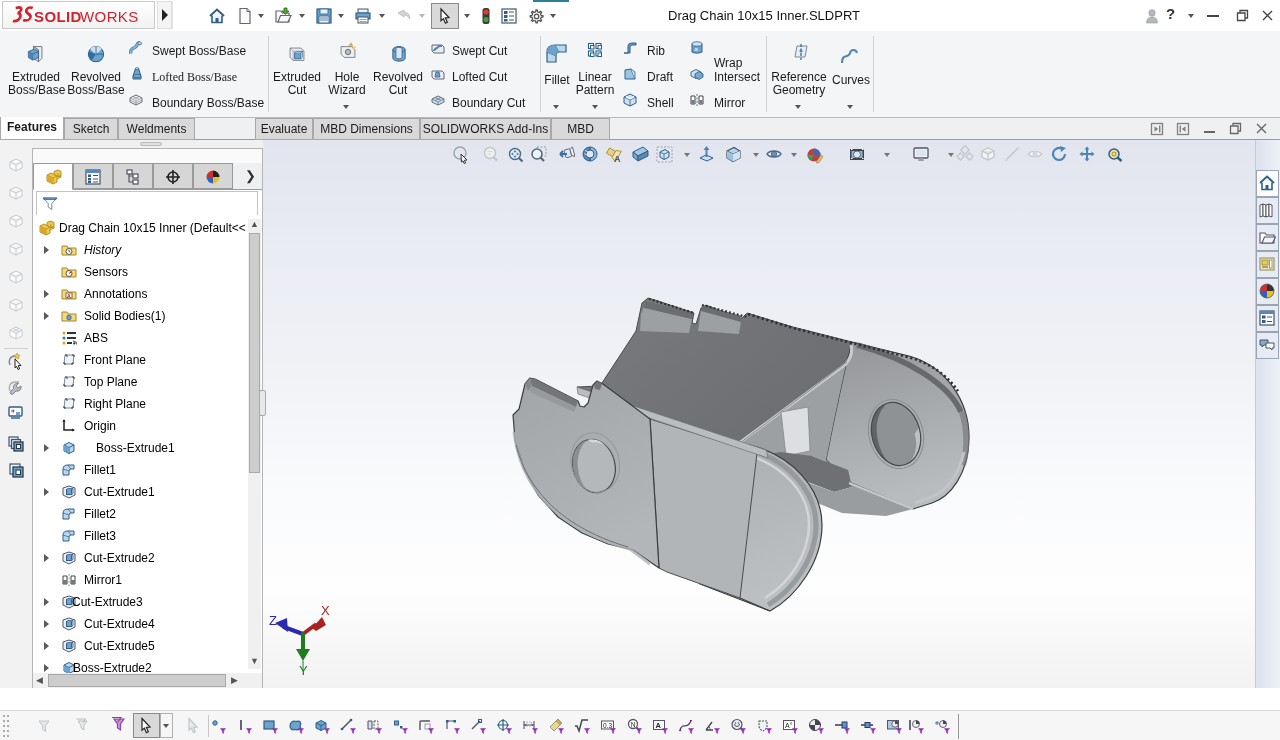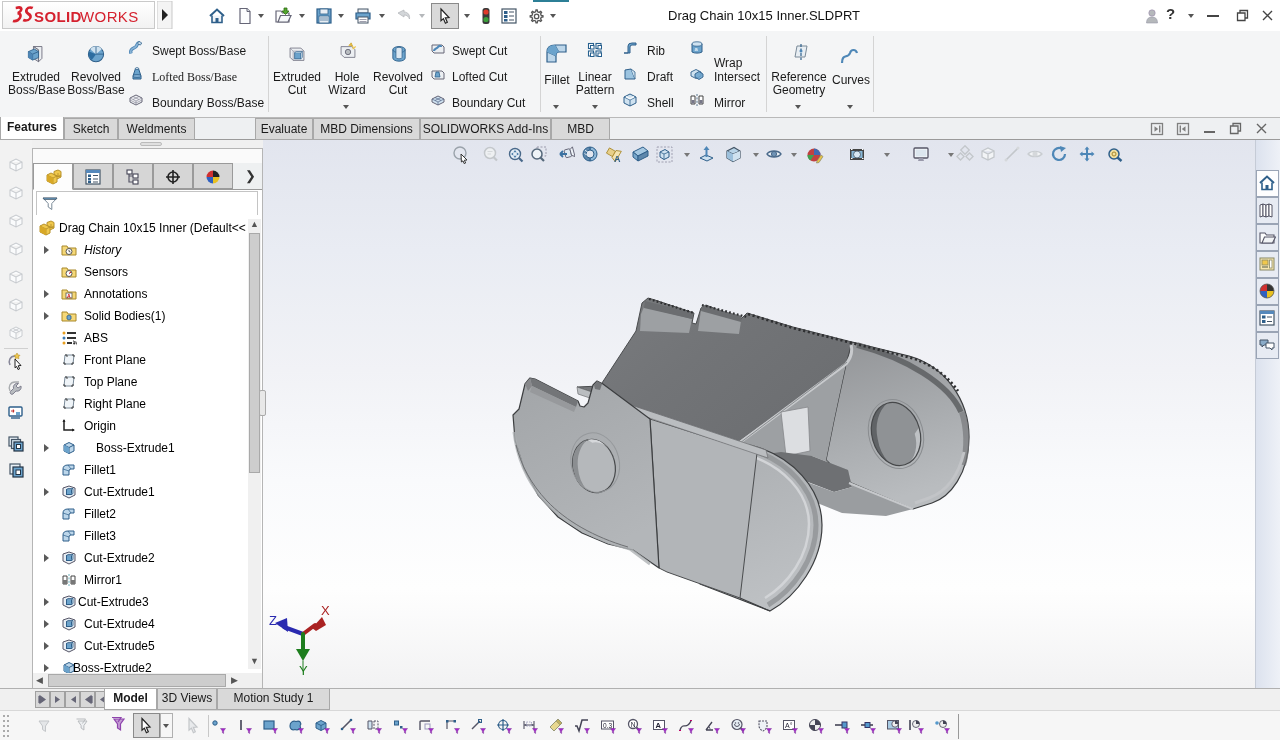--- a/index.html
+++ b/index.html
@@ -775,21 +775,21 @@
             </svg>
             <span class="tx" style="left:51px;">Mirror1</span>
           </div>
 <div class="trow" style="top:376px;">
             <span class="arr"></span>
             <svg class="ticon" style="left:28px;" width="16" height="16" viewBox="0 0 16 16">
               <path d="M2,4 L8,2 L14,4 L14,11 L8,14 L2,11 Z" fill="#e8eef4" stroke="#556" stroke-width="1"></path>
               <rect x="5.5" y="5.5" width="5" height="5" fill="#6ba3cc" stroke="#2e5f8a" stroke-width="1"></rect>
               <path d="M5.5,5.5 L7,4.5 L12,4.5 L10.5,5.5 M12,4.5 L12,9.5 L10.5,10.5" fill="#bcd6ea" stroke="#2e5f8a" stroke-width="0.8"></path>
             </svg>
-            <span class="tx" style="left:45px;text-align:right;">Cut-Extrude3</span>
+            <span class="tx" style="left:39px;text-align:right;">Cut-Extrude3</span>
           </div>
 <div class="trow" style="top:398px;">
             <span class="arr"></span>
             <svg class="ticon" style="left:28px;" width="16" height="16" viewBox="0 0 16 16">
               <path d="M2,4 L8,2 L14,4 L14,11 L8,14 L2,11 Z" fill="#e8eef4" stroke="#556" stroke-width="1"></path>
               <rect x="5.5" y="5.5" width="5" height="5" fill="#6ba3cc" stroke="#2e5f8a" stroke-width="1"></rect>
               <path d="M5.5,5.5 L7,4.5 L12,4.5 L10.5,5.5 M12,4.5 L12,9.5 L10.5,10.5" fill="#bcd6ea" stroke="#2e5f8a" stroke-width="0.8"></path>
             </svg>
             <span class="tx" style="left:51px;">Cut-Extrude4</span>
           </div>
@@ -869,37 +869,20 @@
         <path d="M9,8 L14,8 M9,12.5 L14,12.5" stroke="#456" stroke-width="1.2"></path>
       </svg>
       <div class="sicon" style="top:192px;background:#e7ebf3;"></div>
       <svg style="position:absolute;left:1258px;top:196px;" width="18" height="18" viewBox="0 0 18 18">
         <path d="M2,4 L10,4 L10,9 L6,9 L4,11 L4,9 L2,9 Z" fill="#8aabc8" stroke="#456" stroke-width="1"></path>
         <path d="M8,7 L16,7 L16,12 L14,12 L14,14 L12,12 L8,12 Z" fill="#fff" stroke="#456" stroke-width="1"></path>
       </svg>
   <div style="position:absolute;left:259px;top:250px;width:7px;height:26px;background:#e8e8e8;border:1px solid #aaa;border-radius:2px;"></div>
 </div>
 
-<div id="btabs">
-  <div class="vcr" style="left:35px;"></div>
-  <div class="vcr" style="left:50px;"></div>
-  <div class="vcr" style="left:65px;"></div>
-  <div class="vcr" style="left:80px;"></div>
-  <div class="vcr" style="left:95px;"></div>
-  <svg style="position:absolute;left:35px;top:2px;" width="76" height="17" viewBox="0 0 76 17">
-    <path d="M4,5 L4,12 M10,8.5 L5,5 L5,12 Z" stroke="#667" fill="#667" stroke-width="1.2"></path>
-    <path d="M25,8.5 L20,5 L20,12 Z" fill="#667"></path>
-    <path d="M36,8.5 L41,5 L41,12 Z" fill="#667"></path>
-    <path d="M51,8.5 L56,5 L56,12 Z M57,5 L57,12" fill="#667" stroke="#667" stroke-width="1.2"></path>
-    <path d="M66,8.5 L71,5 L71,12 Z M72,5 L72,12" fill="#667" stroke="#667" stroke-width="1.2"></path>
-  </svg>
-  <div class="btab active" style="left:104px;width:53px;">Model</div>
-  <div class="btab" style="left:157px;width:60px;">3D Views</div>
-  <div class="btab" style="left:217px;width:113px;">Motion Study 1</div>
-</div>
 
 <div id="btool">
       <div style="position:absolute;left:3px;top:4px;width:2px;height:2px;background:#aaa;"></div>
       <div style="position:absolute;left:7px;top:4px;width:2px;height:2px;background:#aaa;"></div>
       <div style="position:absolute;left:3px;top:9px;width:2px;height:2px;background:#aaa;"></div>
       <div style="position:absolute;left:7px;top:9px;width:2px;height:2px;background:#aaa;"></div>
       <div style="position:absolute;left:3px;top:14px;width:2px;height:2px;background:#aaa;"></div>
       <div style="position:absolute;left:7px;top:14px;width:2px;height:2px;background:#aaa;"></div>
       <div style="position:absolute;left:3px;top:19px;width:2px;height:2px;background:#aaa;"></div>
       <div style="position:absolute;left:7px;top:19px;width:2px;height:2px;background:#aaa;"></div>

